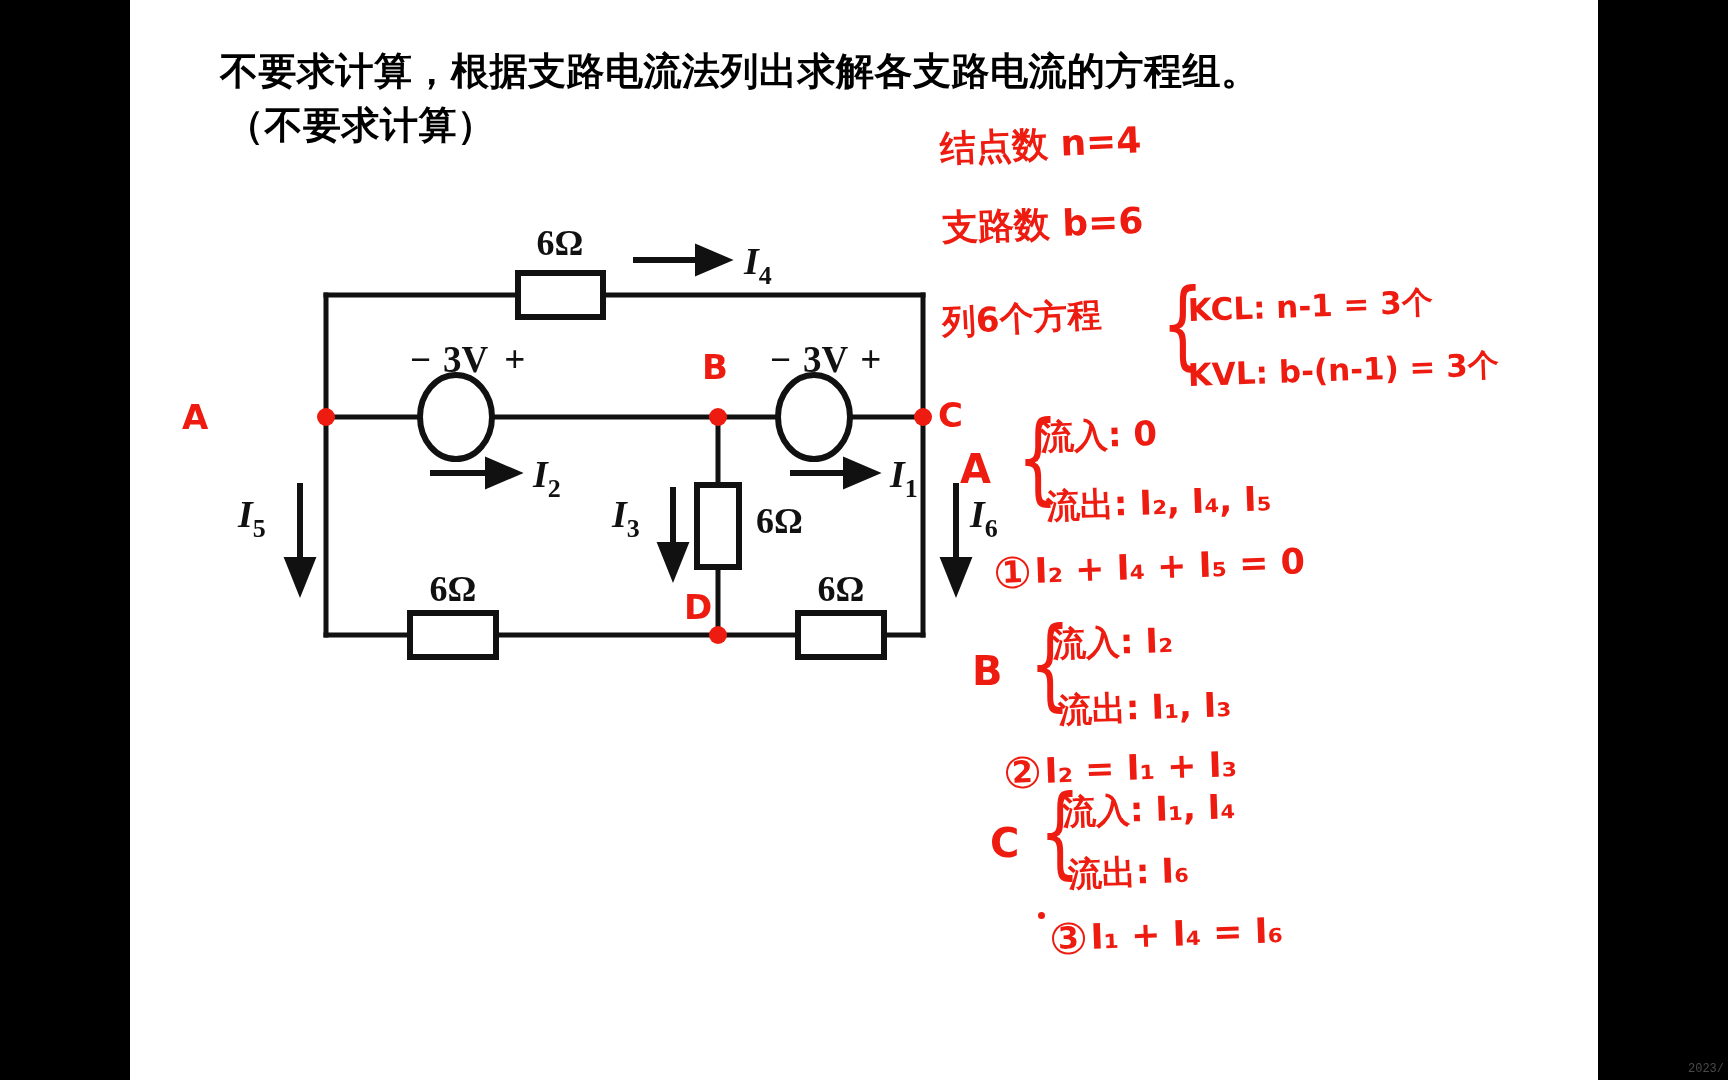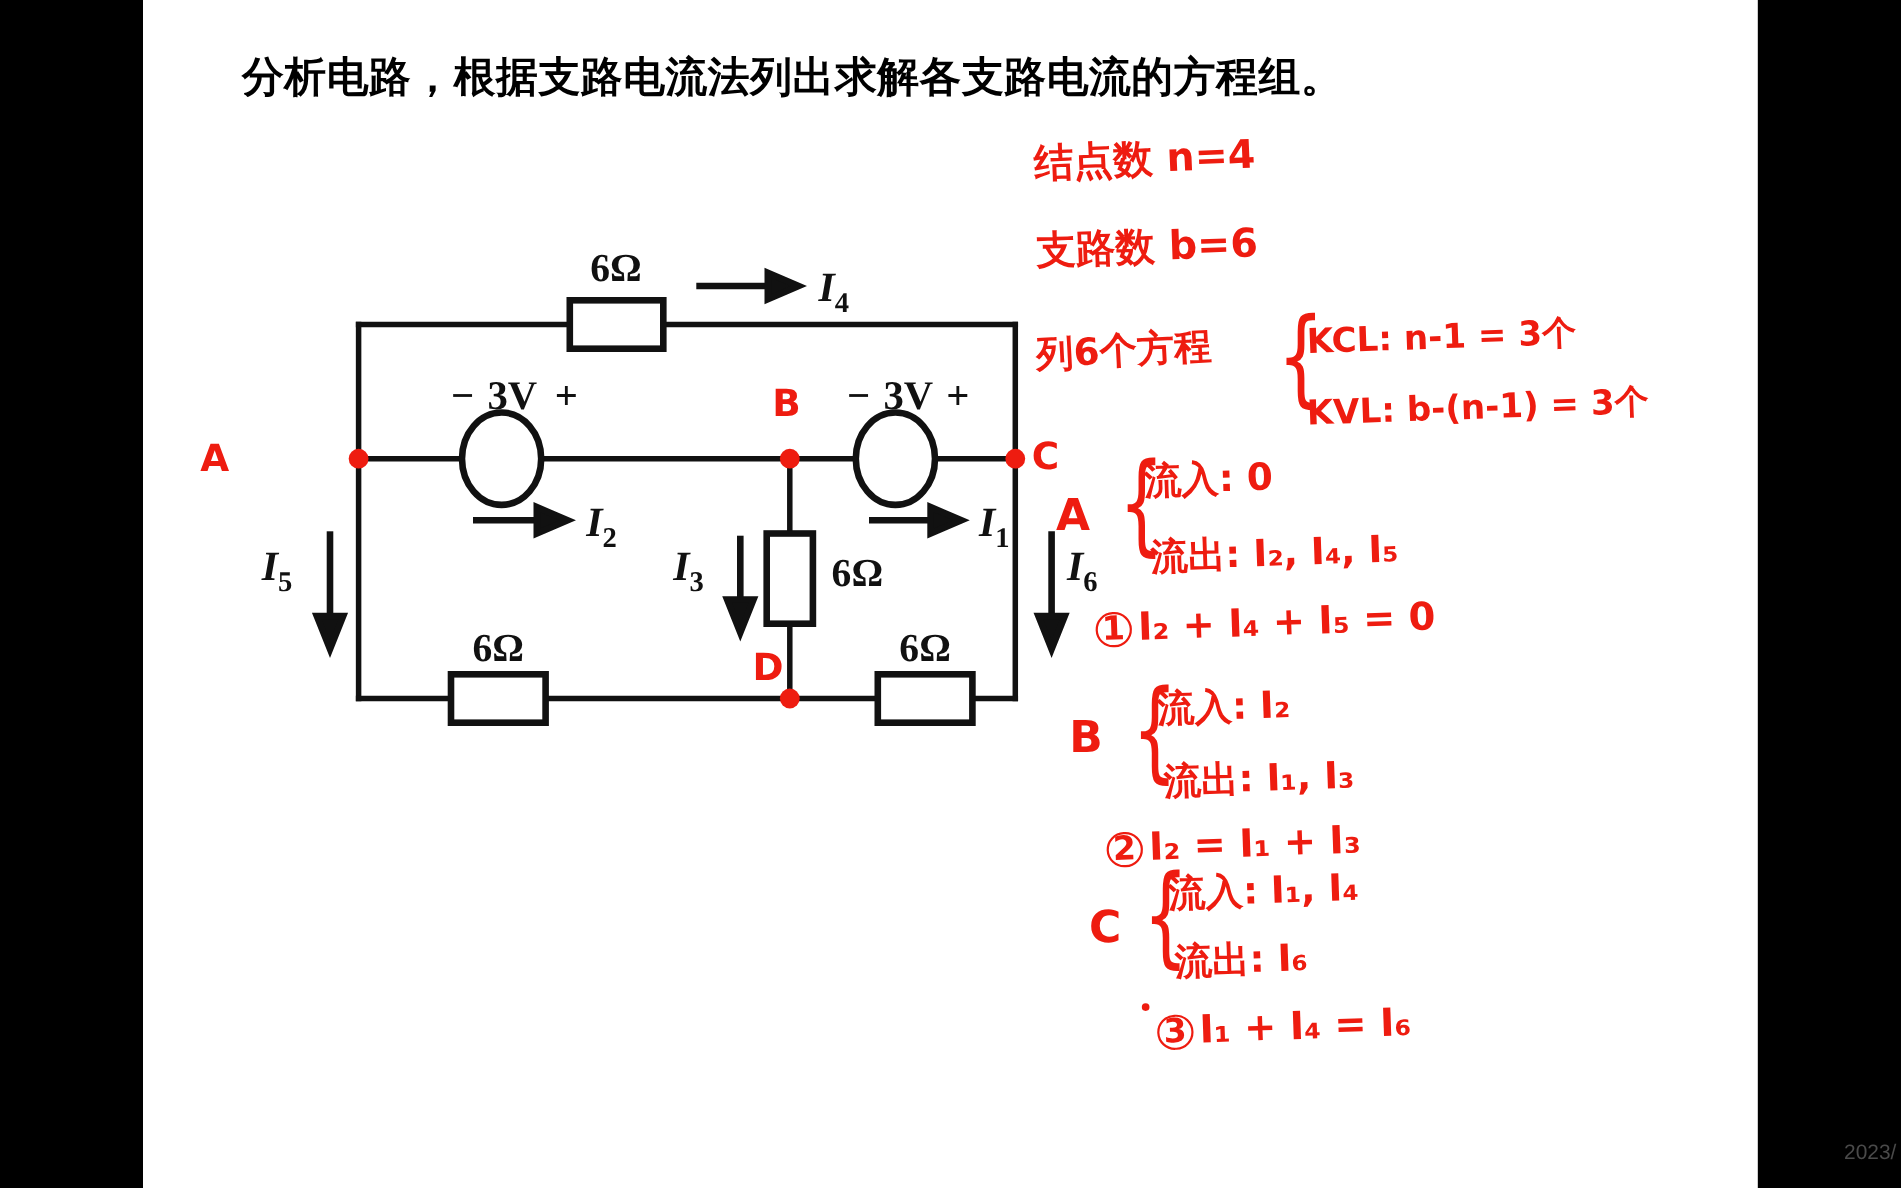--- a/index.html
+++ b/index.html
@@ -92,35 +92,36 @@
     color: #ee1c10;
     font-family: "DejaVu Sans", sans-serif;
     font-weight: 600;
     font-size: 34px;
   }
 
   
   #timestamp {
     position: absolute;
     right: 4px;
-    bottom: 20px;
+    bottom: 4px;
     color: #4a4a4a;
-    font-family: Liberation Sans, sans-serif;
-    font-size: 19px;
+    font-family: Liberation Mono, monospace;
+    font-size: 12px;
   }
 </style>
 </head>
 <body>
 
 <div id="stage">
 
   <div id="slide">
 
     <div id="title-block">
-      <div id="title-line1">分析电路，根据支路电流法列出求解各支路电流的方程组。</div>
+      <div id="title-line1">不要求计算，根据支路电流法列出求解各支路电流的方程组。</div>
+      <div id="title-line2">（不要求计算）</div>
     </div>
 
     <div id="circuit">
       <svg width="830" height="480" viewBox="0 0 830 480" xmlns="http://www.w3.org/2000/svg">
         <g stroke="#111111" stroke-width="5" fill="none" stroke-linecap="square">
 
           <path d="M 148 80 L 340 80"></path>
           <path d="M 425 80 L 745 80"></path>
 
           <path d="M 148 80 L 148 420"></path>

